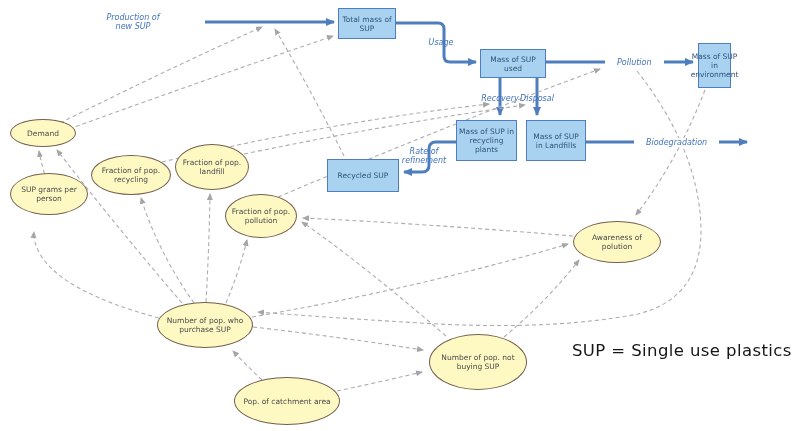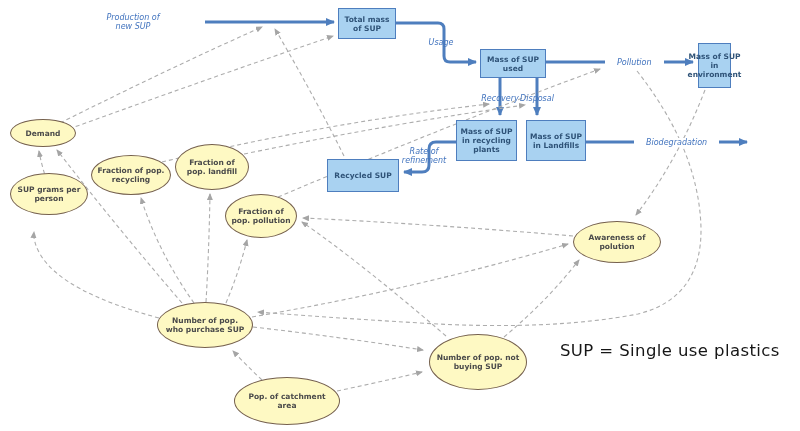--- a/index.html
+++ b/index.html
@@ -3,38 +3,38 @@
 <meta charset="utf-8">
 <style>
   html,body{margin:0;padding:0;background:#fff;}
   #canvas{
     position:relative;width:800px;height:431px;background:#ffffff;
     font-family:"DejaVu Sans",sans-serif;overflow:hidden;
   }
   #wires{position:absolute;left:0;top:0;z-index:1;}
   .node{
     position:absolute;z-index:2;display:flex;align-items:center;justify-content:center;
-    text-align:center;line-height:1.2;box-sizing:border-box;font-weight:bold;
+    text-align:center;line-height:1.2;box-sizing:border-box;
   }
   .stock{
     background:#A9D2F1;border:1.4px solid #4E7EBE;color:#2F5378;
     font-size:7.5px;padding:1px 2px;
   }
   .var{
     background:#fef9c3;border:1.3px solid #75604E;border-radius:50%;
     color:#4A4A4A;font-size:7.5px;padding:0 5px;
   }
   .flowlabel{
     position:absolute;z-index:3;color:#4173BE;font-size:8px;line-height:1.15;
     text-align:center;
     font-style:italic;
   }
   .bglabel{background:#ffffff;padding:0 12px;}
   .note{
-    position:absolute;z-index:3;color:#161616;font-size:16.5px;letter-spacing:.4px;
+    position:absolute;z-index:3;color:#161616;font-size:16.5px;letter-spacing:.4px;margin-left:12px;
   }
 </style>
 </head>
 <body>
 
 <div id="canvas">
 
   <svg id="wires" width="800" height="431" viewBox="0 0 800 431">
     <defs>
       <marker id="fm" markerUnits="userSpaceOnUse" markerWidth="10" markerHeight="9" refX="8" refY="4" orient="auto">

